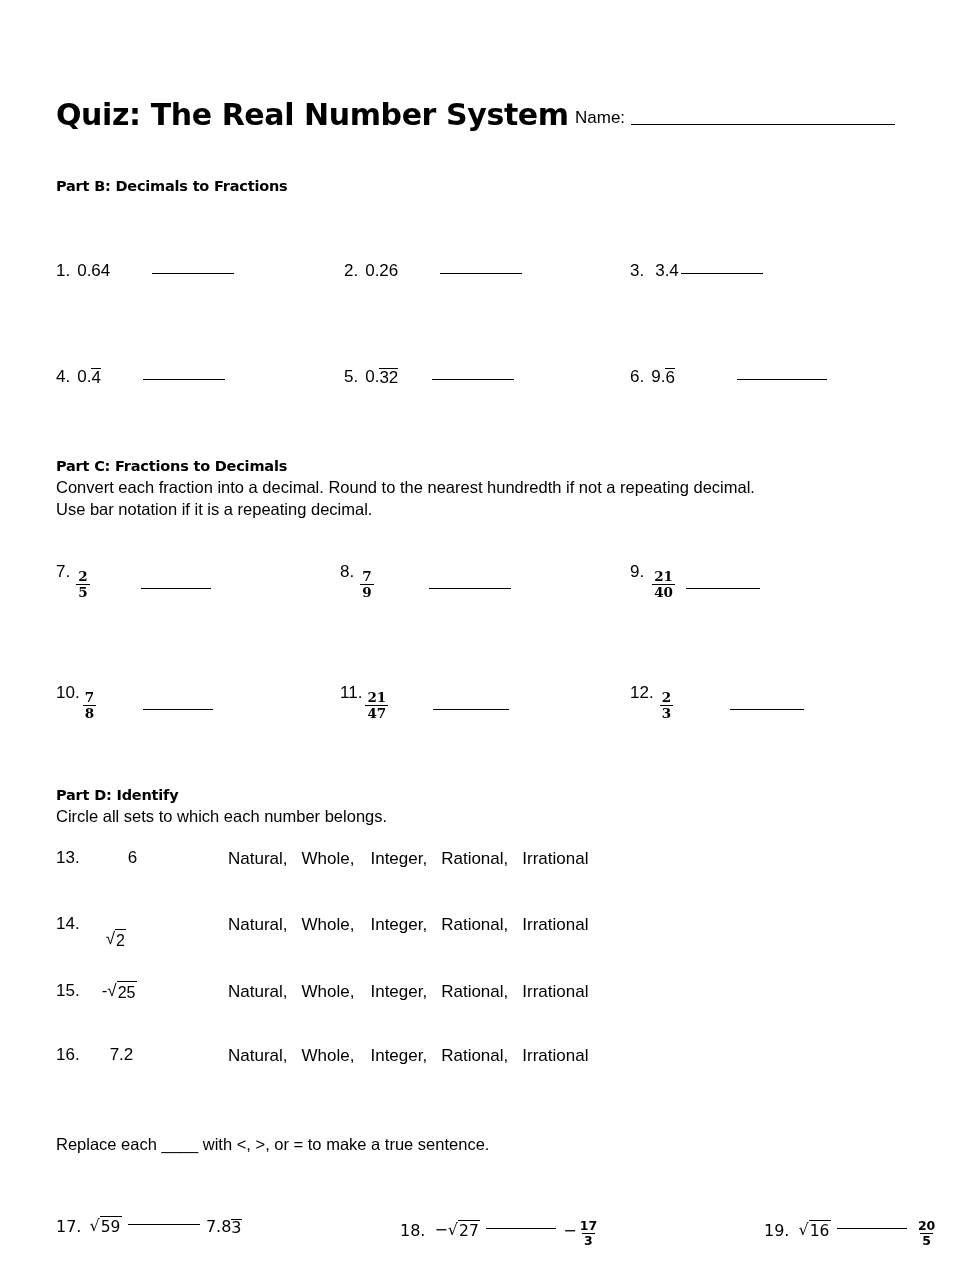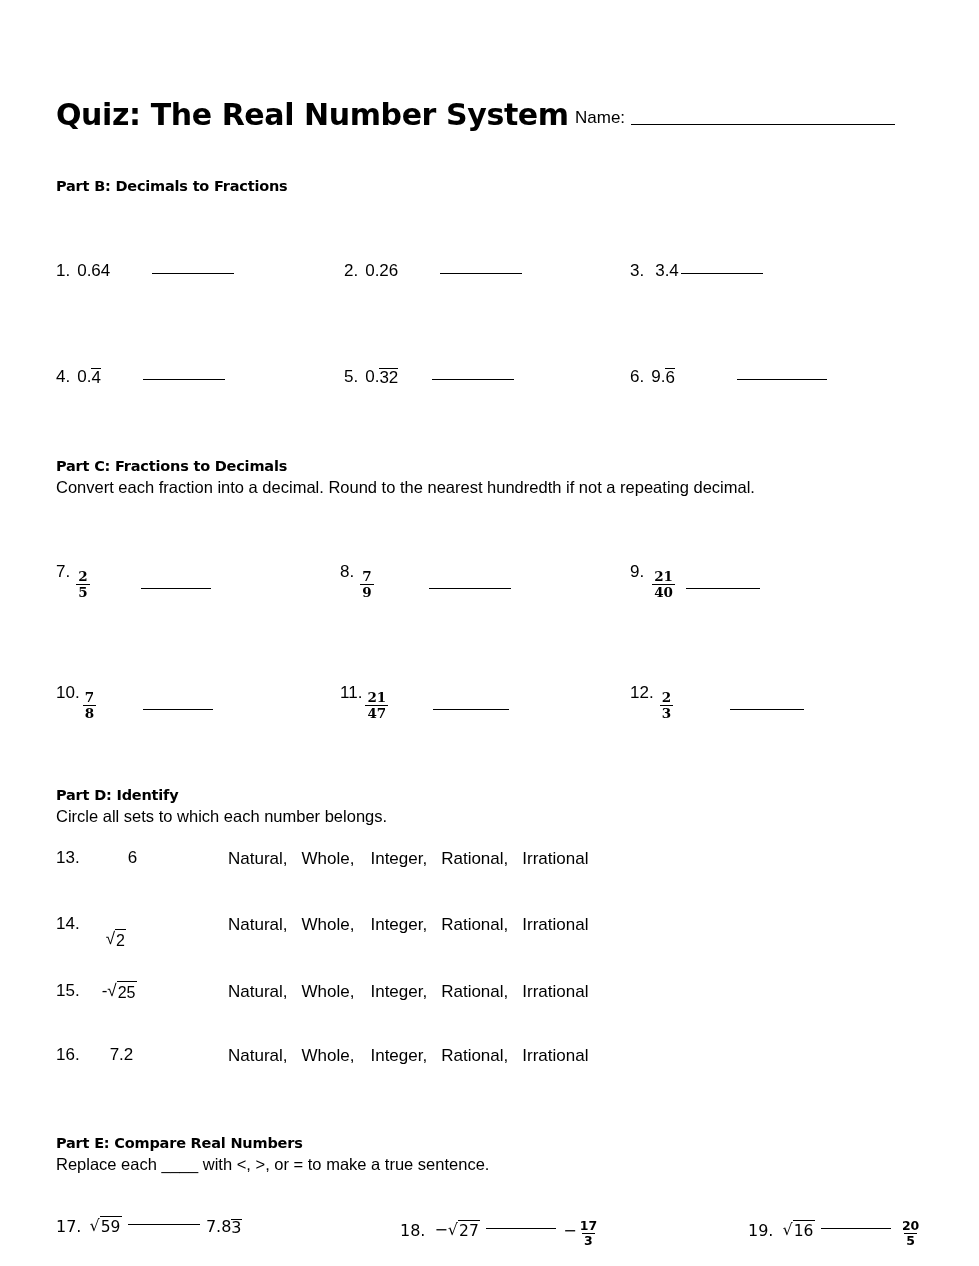--- a/index.html
+++ b/index.html
@@ -254,20 +254,21 @@
       <span class="val">9.</span>
         <span class="ovl">6</span>
       <span style="width:62px;"></span>
       <span class="blank" style="width:90px;"></span>
     </div>
   </div>
 
   <div class="section" style="top:412px;">
     <div class="sec-title">Part C: Fractions to Decimals</div>
     <div class="sec-line">Convert each fraction into a decimal. Round to the nearest hundredth if not a repeating decimal.</div>
+    <div class="sec-line">Use bar notation if it is a repeating decimal.</div>
   </div>
 
   <div class="prow" style="left:56px; top:518px;">
     <div class="cell" style="left:0px;">
       <span class="num">7.</span>
       <span style="width:5px;"></span>
       <span class="frac">
         <span class="top">2</span>
         <span class="bot">5</span>
       </span>
@@ -412,21 +413,20 @@
         <span style="width:16px;"></span>
       <span>Integer,</span>
         <span style="width:14px;"></span>
       <span>Rational,</span>
         <span style="width:14px;"></span>
       <span>Irrational</span>
     </div>
   </div>
 
   <div class="section" style="top:1089px;">
-    <div class="sec-title">Part E: Compare Real Numbers</div>
     <div class="sec-line">Replace each ____ with &lt;, &gt;, or = to make a true sentence.</div>
   </div>
 
   <div class="erow" style="left:56px; top:1172px;">
 
     <div class="ecell" style="left:0px;">
       <span class="num">17.</span>
       <span style="width:8px;"></span>
       <span class="rad">
         <span class="sign"></span>
@@ -451,21 +451,21 @@
       <span style="width:6px;"></span>
       <span class="blank" style="width:70px;"></span>
       <span style="width:7px;"></span>
       <span class="val">−</span>
       <span class="frac">
         <span class="top">17</span>
         <span class="bot">3</span>
       </span>
     </div>
 
-    <div class="ecell" style="left:692px;">
+    <div class="ecell" style="left:708px;">
       <span class="num">19.</span>
       <span style="width:9px;"></span>
       <span class="rad">
         <span class="sign"></span>
         <span class="sign">√</span>
         <span class="body">16</span>
       </span>
       <span style="width:6px;"></span>
       <span class="blank" style="width:70px;"></span>
       <span style="width:8px;"></span>

